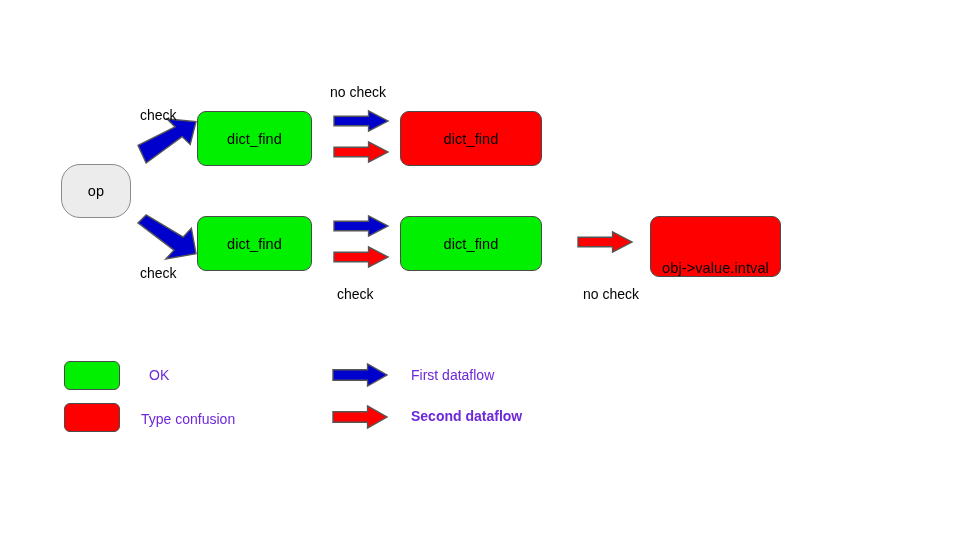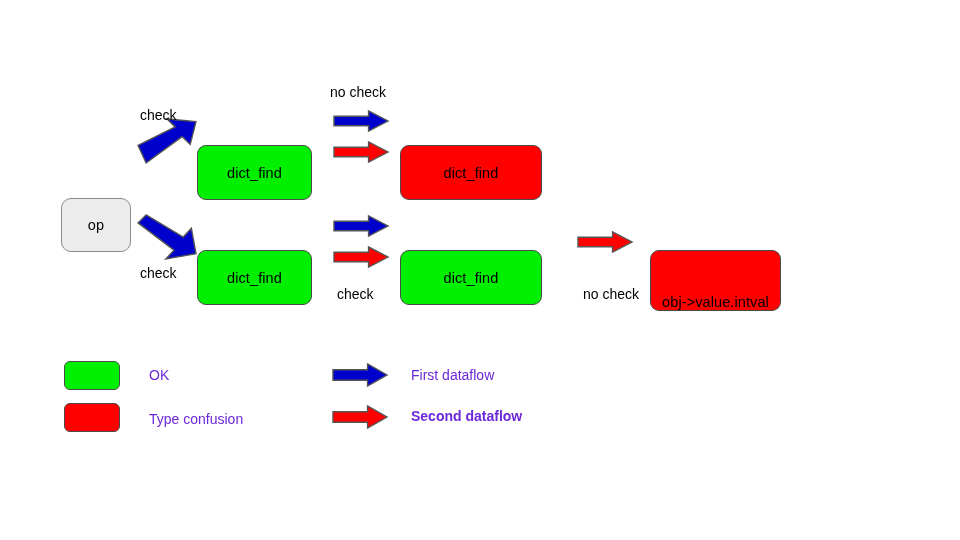--- a/index.html
+++ b/index.html
@@ -25,26 +25,25 @@
     box-sizing: border-box;
     border-radius: 9px;
     border: 1.2px solid #555555;
     display: flex;
     align-items: center;
     justify-content: center;
     font-size: 14.5px;
     color: #000000;
     font-family: "Liberation Sans", sans-serif;
     letter-spacing: 0.1px;
-    margin-top: 34px;
   }
   .node-op {
     background: #ececec;
     border-color: #8a8a8a;
-    border-radius: 10px;
+    border-radius: 19px;
   }
   .node-ok {
     background: #00f000;
     border-color: #4a4a4a;
   }
   .node-bad {
     background: #ff0000;
     border-color: #4a4a4a;
   }
   .label {
@@ -132,21 +131,21 @@
       </svg>
     </div>
     <div class="label" style="left: 140px; top: 108px;">check</div>
     <div class="label" style="left: 330px; top: 85px;">no check</div>
     <div class="label" style="left: 140px; top: 266px;">check</div>
     <div class="label" style="left: 337px; top: 287px;">check</div>
     <div class="label" style="left: 583px; top: 287px;">no check</div>
     <div class="legend-swatch" style="left: 64px; top: 361px; width: 56px; height: 29px; background: rgb(0, 240, 0);"></div>
     <div class="legend-text" style="left: 149px; top: 368px;">OK</div>
     <div class="legend-swatch" style="left: 64px; top: 403px; width: 56px; height: 29px; background: rgb(255, 0, 0);"></div>
-    <div class="legend-text" style="left: 149px; top: 412px; text-align: center;">Type confusion</div>
+    <div class="legend-text" style="left: 141px; top: 412px; text-align: center;">Type confusion</div>
     <div class="arrow-wrap" style="left: 333px; top: 364px;">
       <svg width="54" height="22" viewBox="0 0 54 22">
         <path d="M 0 5.720000000000001 L 34.56 5.720000000000001 L 34.56 0 L 54 11 L 34.56 22 L 34.56 16.28 L 0 16.28 Z" fill="#0000cc" stroke="#555555" stroke-width="1.4" stroke-linejoin="miter"></path>
       </svg>
     </div>
     <div class="legend-text" style="left: 411px; top: 368px;">First dataflow</div>
     <div class="arrow-wrap" style="left: 333px; top: 406px;">
       <svg width="54" height="22" viewBox="0 0 54 22">
         <path d="M 0 5.720000000000001 L 34.56 5.720000000000001 L 34.56 0 L 54 11 L 34.56 22 L 34.56 16.28 L 0 16.28 Z" fill="#ff0000" stroke="#555555" stroke-width="1.4" stroke-linejoin="miter"></path>
       </svg>

